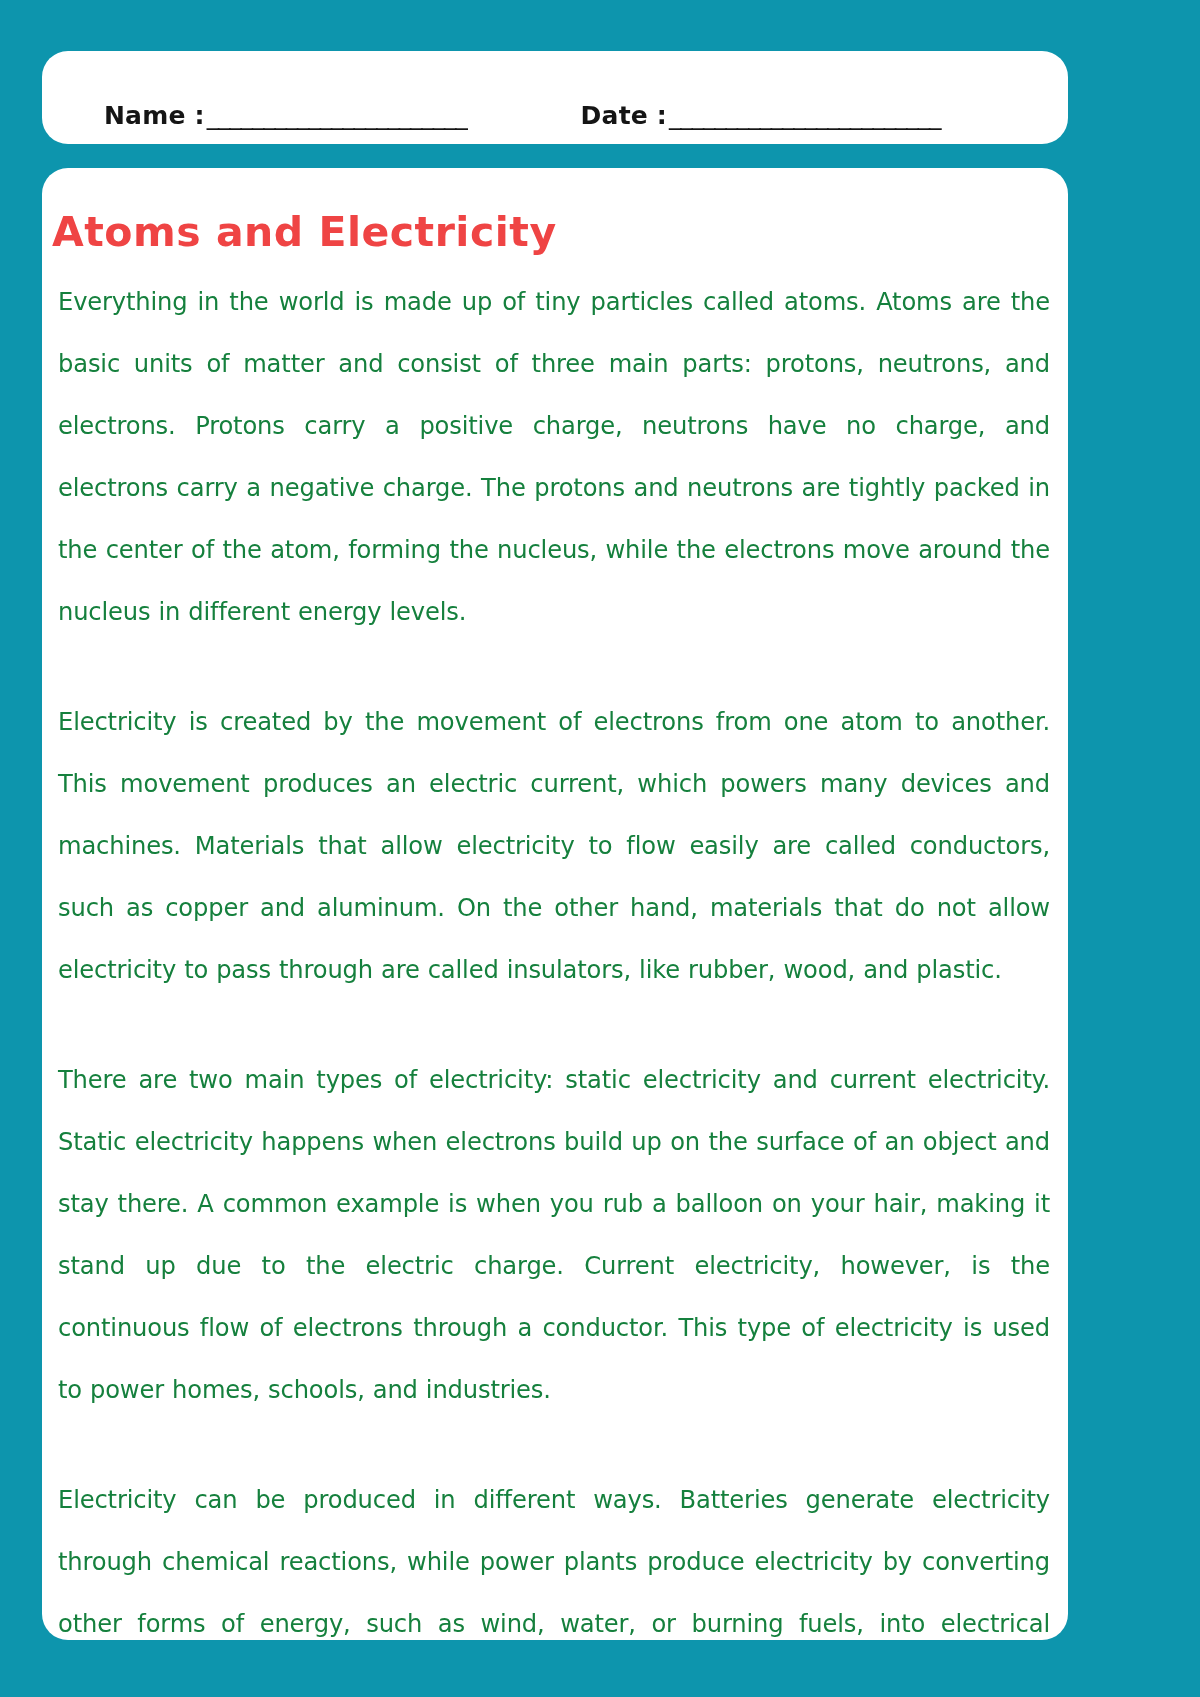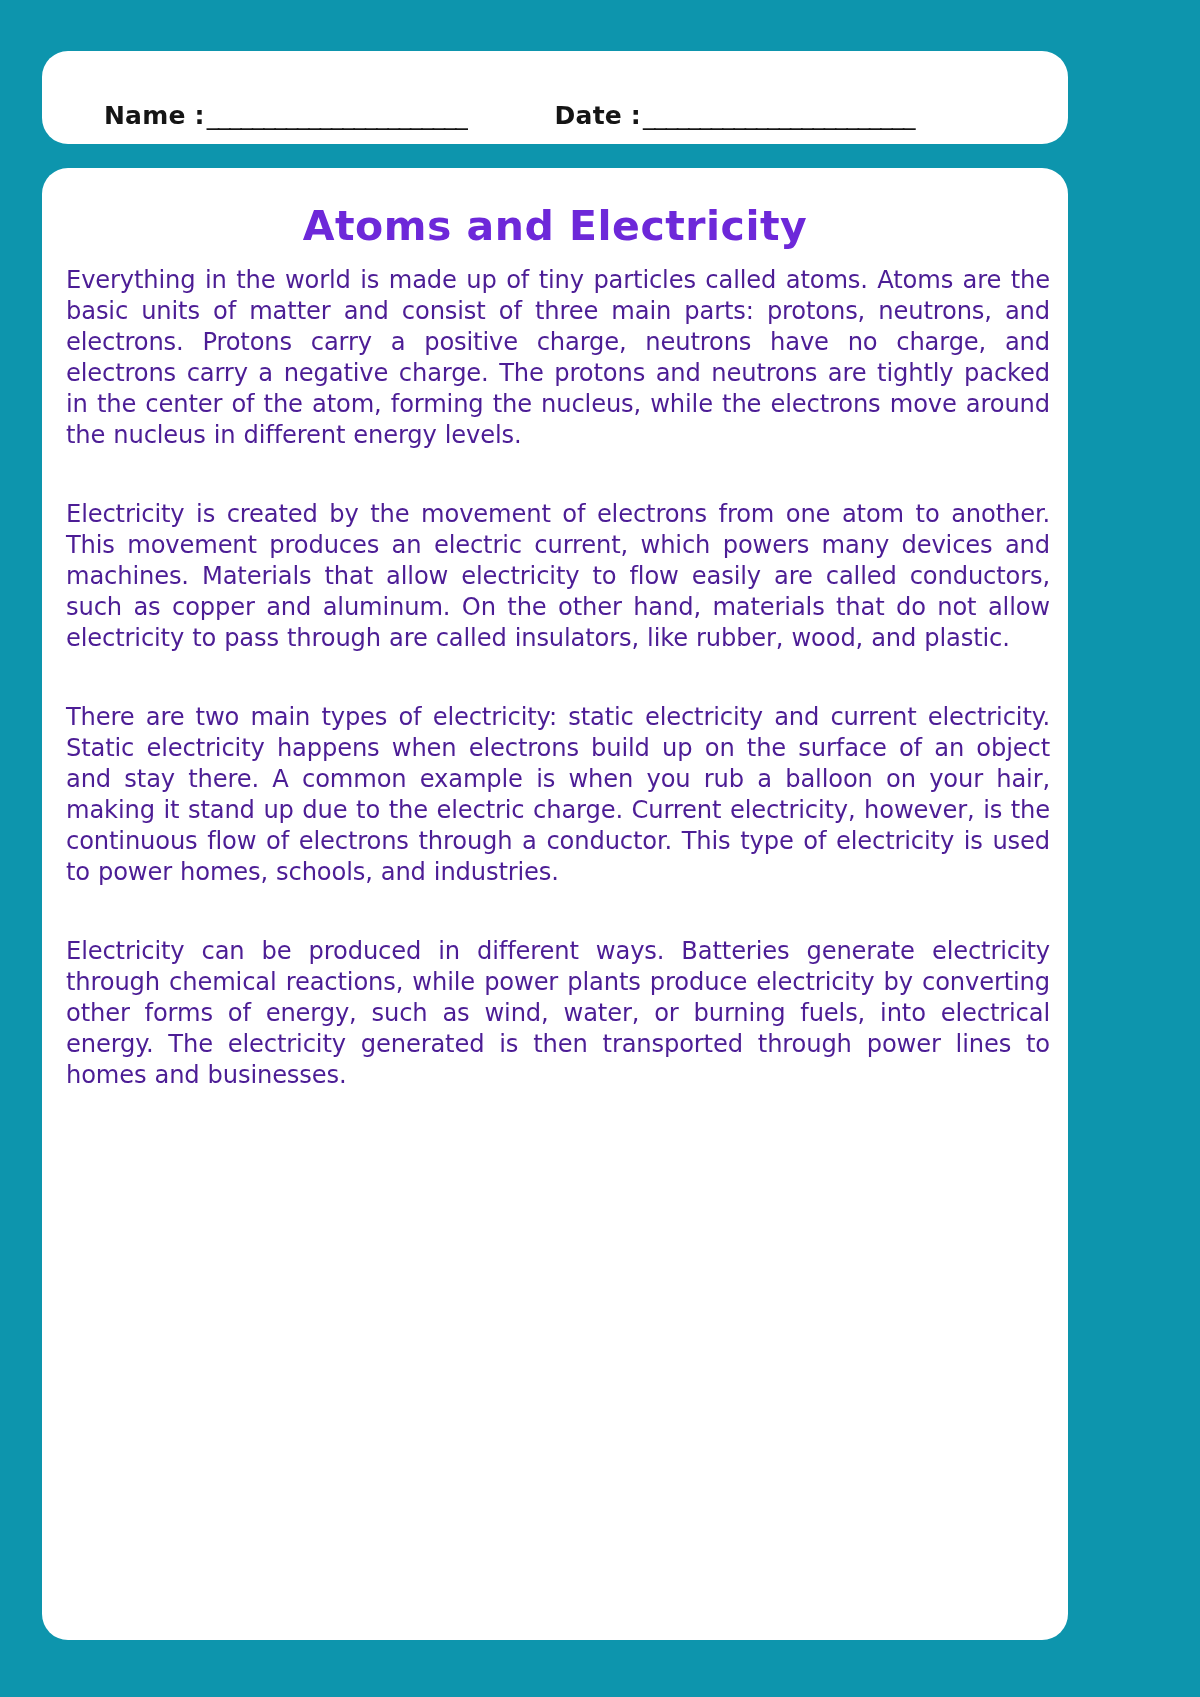--- a/index.html
+++ b/index.html
@@ -48,21 +48,21 @@
     display: flex;
     align-items: baseline;
     white-space: nowrap;
     font-family: "DejaVu Sans", sans-serif;
     font-size: 25px;
     font-weight: 700;
     color: #151515;
     letter-spacing: 0.2px;
   }
   .field-name { margin-left: 32px; }
-  .field-date { margin-left: 88px; }
+  .field-date { margin-left: 114px; }
   .field .lbl { margin-right: 2px; }
   .field .rule {
     letter-spacing: -1.2px;
     font-weight: 400;
   }
 
   
   .body-card {
     position: absolute;
     left: 42px;
@@ -70,42 +70,42 @@
     width: 1026px;
     height: 1472px;
     background: #ffffff;
     border-radius: 26px;
     box-sizing: border-box;
     padding: 28px 10px 20px 10px;
     overflow: hidden;
   }
 
   .worksheet-title {
-    text-align: center;
+    text-align: left;
     font-family: "DejaVu Sans", sans-serif;
     font-size: 41px;
     font-weight: 700;
-    color: #6d28d9;
+    color: #ef4444;
     letter-spacing: 0.5px;
-    margin: 8px 0 16px 0;
+    margin: 14px 0 16px 0;
     line-height: 1.1;
   }
 
   .passage {
     padding: 0 8px 0 6px;
   }
 
   .passage p {
     font-family: "DejaVu Sans", sans-serif;
     font-size: 24.2px;
-    line-height: 31px;
-    color: #4c1d95;
+    line-height: 62px;
+    color: #15803d;
     text-align: justify;
     text-justify: inter-word;
-    margin: 0 0 48px 8px;
+    margin: 0 0 48px 0;
     font-weight: 500;
     letter-spacing: -0.15px;
     word-spacing: 0.5px;
   }
   .passage p:last-child { margin-bottom: 0; }
 </style>
 </head>
 <body>
 
 <div class="page">

